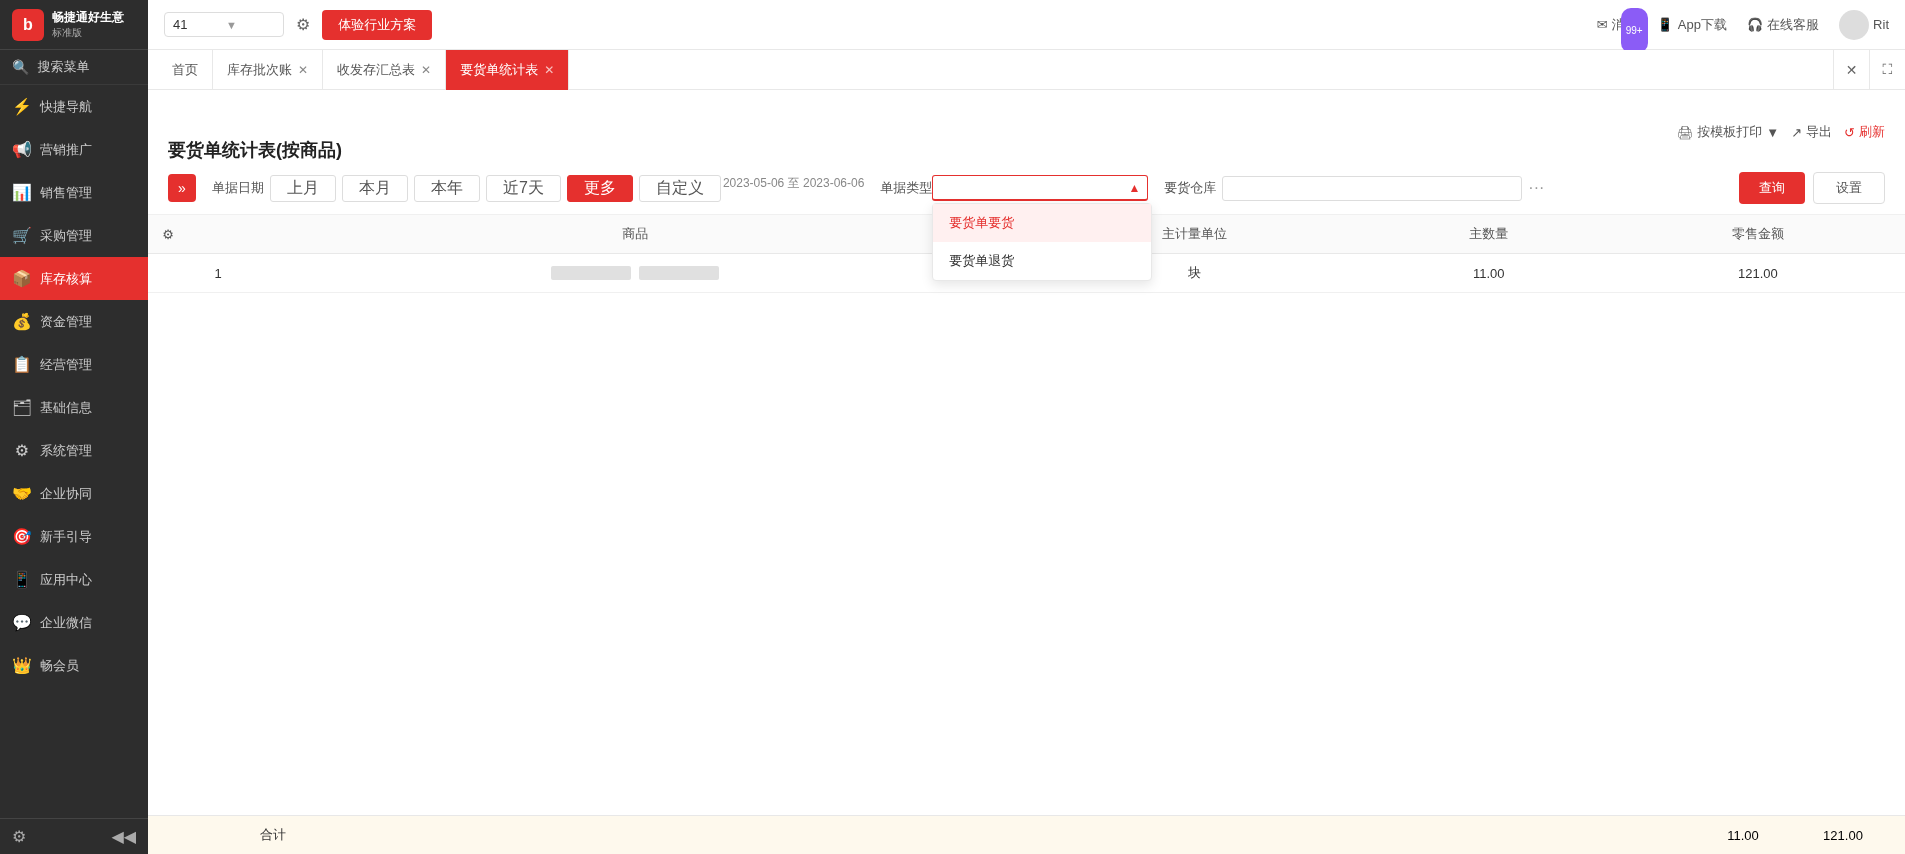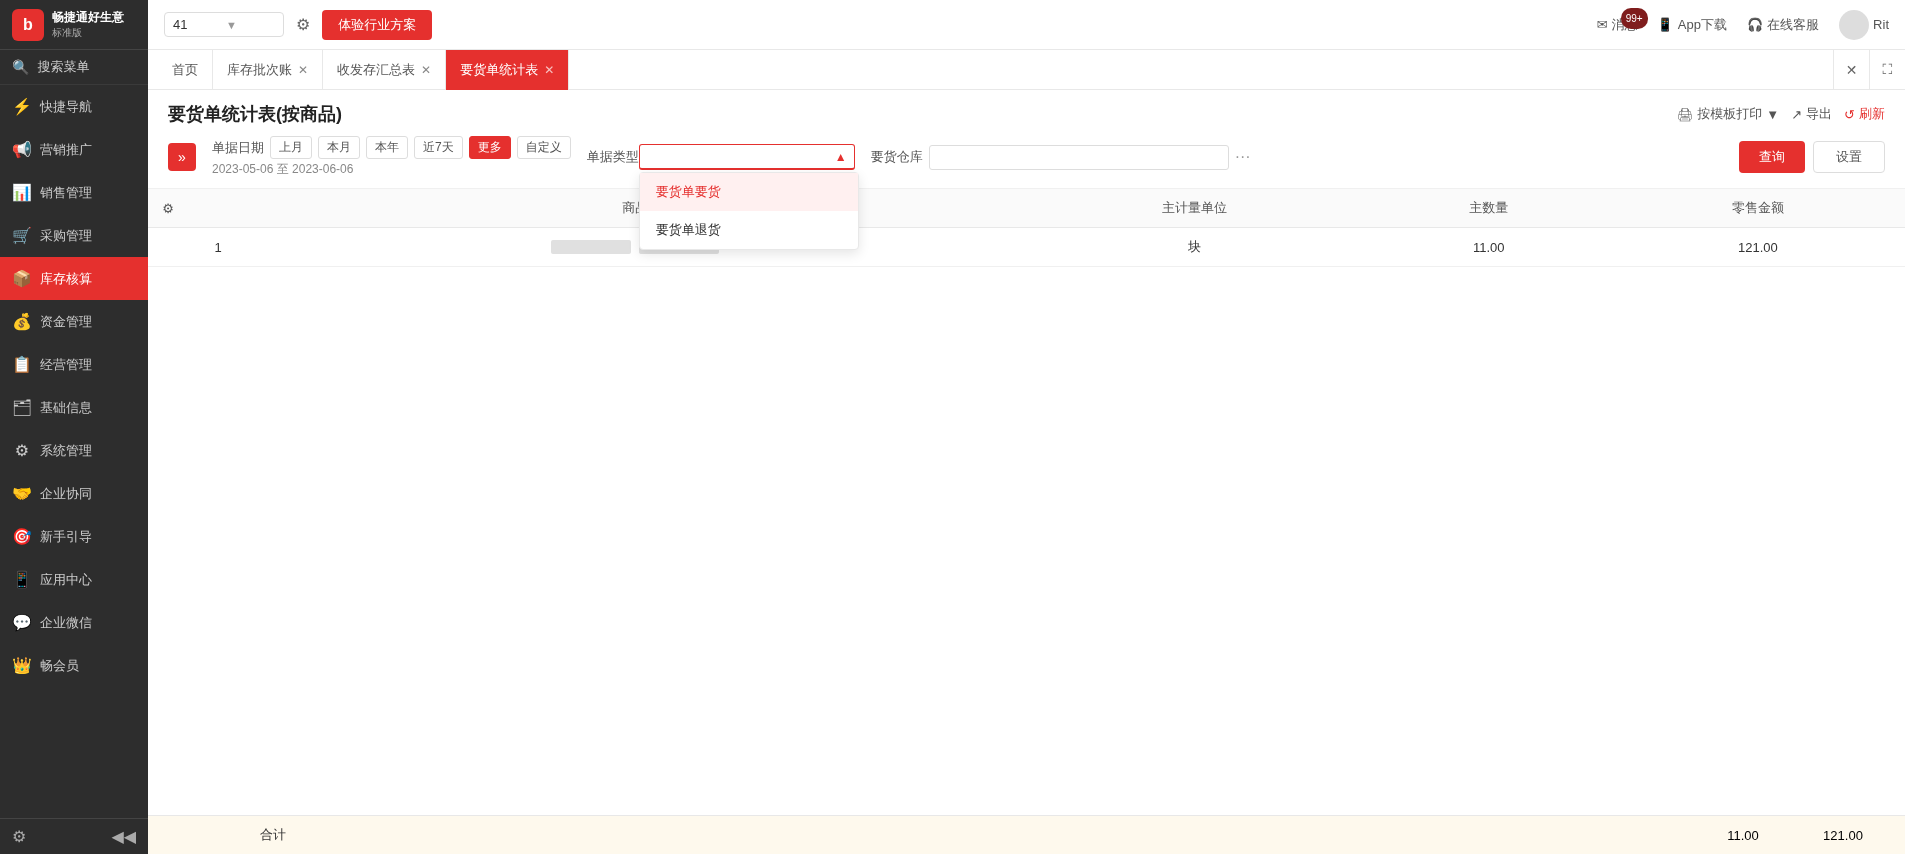--- a/index.html
+++ b/index.html
@@ -129,24 +129,24 @@
     .topbar-right-item {
       display: flex;
       align-items: center;
       gap: 4px;
       color: #555;
       cursor: pointer;
       font-size: 13px;
       position: relative;
     }
     .badge {
-      background: #7f1d1d;
+      background: #8b5cf6;
       color: white;
       border-radius: 10px;
-      padding: 5px 5px;
+      padding: 17px 5px;
       font-size: 10px;
       position: absolute;
       top: -8px;
       right: -10px;
     }
     .user-avatar {
       width: 30px;
       height: 30px;
       background: #ddd;
       border-radius: 50%;
@@ -216,20 +216,21 @@
       background: #fff;
       padding: 12px 20px 0;
       display: flex;
       align-items: center;
       justify-content: space-between;
     }
     .page-title {
       font-size: 18px;
       font-weight: bold;
       color: #222;
+      margin-top: 36px;
     }
     .page-header-actions {
       display: flex;
       align-items: center;
       gap: 12px;
     }
     .header-action-btn {
       display: flex;
       align-items: center;
       gap: 4px;
@@ -256,34 +257,33 @@
       border-radius: 4px;
       display: flex;
       align-items: center;
       justify-content: center;
       color: white;
       cursor: pointer;
       font-size: 14px;
     }
     .filter-date-section {
       display: flex;
-      flex-direction: column;
       gap: 2px;
     }
     .filter-date-btns {
       display: flex;
       align-items: center;
       gap: 6px;
     }
     .date-btn {
-      padding: 2px 8px;
+      padding: 2px 16px;
       border: 1px solid #ddd;
       border-radius: 3px;
       cursor: pointer;
-      font-size: 12px;
+      font-size: 16px;
       color: #555;
       background: white;
     }
     .date-btn.more {
       background: #e5302e;
       color: white;
       border-color: #e5302e;
     }
     .filter-date-range {
       font-size: 12px;

